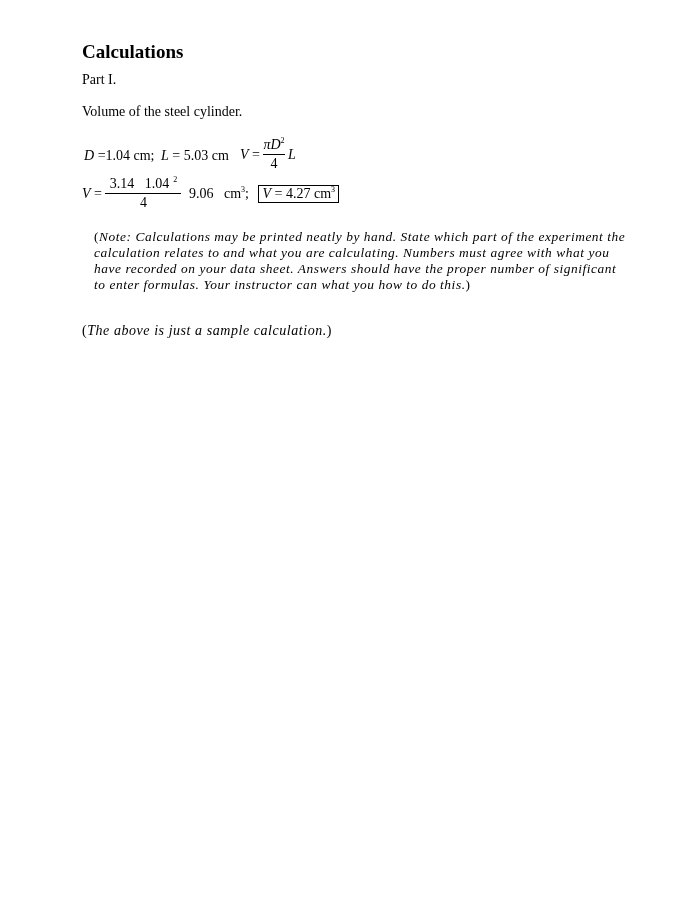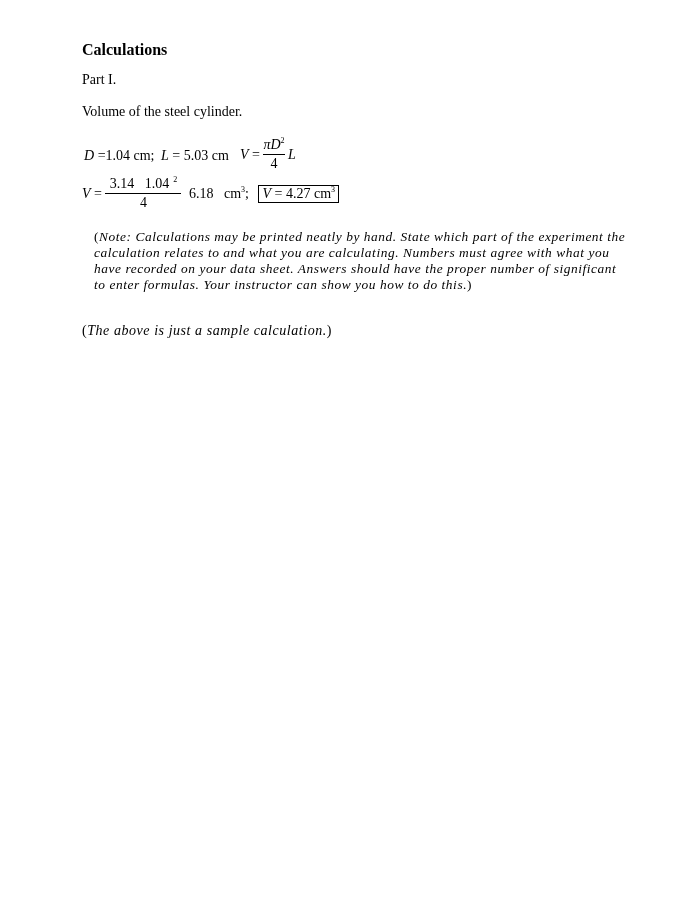--- a/index.html
+++ b/index.html
@@ -11,21 +11,21 @@
       width: 696px;
       height: 900px;
       position: relative;
       font-family: "Liberation Serif", serif;
       color: #000000;
       overflow: hidden;
     }
     .abs { position: absolute; white-space: nowrap; }
     .heading {
       left: 82px; top: 41px;
-      font-size: 16px; font-weight: bold;
+      font-size: 19px; font-weight: bold;
     }
     .para {
       font-size: 14px;
     }
     .it { font-style: italic; }
     .up { font-style: normal; }
     .eq { font-size: 14px; }
     .frac {
       display: inline-block;
       position: relative;
@@ -79,31 +79,31 @@
   </div>
 
   <div class="abs eq" style="left:82px; top:176px;">
     <span class="it" style="vertical-align:middle;">V</span>
     <span style="vertical-align:middle;">=</span>
     <span class="frac" style="width:76px;">
       <span class="num" style="white-space:pre;"><span>3.14   1.04</span><sup style="margin-left:4px;">2</sup></span>
       <span class="bar"></span>
       <span class="den">4</span>
     </span>
-    <span style="vertical-align:middle; white-space:pre; margin-left:4px;"><span>6.18   cm</span><sup>3</sup><span>;</span></span>
+    <span style="vertical-align:middle; white-space:pre; margin-left:4px;"><span>9.06   cm</span><sup>3</sup><span>;</span></span>
     <span class="boxed" style="vertical-align:middle; margin-left:6px;">
       <span class="it">V</span>
       <span>= 4.27 cm</span><sup>3</sup>
     </span>
   </div>
 
   <div class="abs note">
     <span class="line"><span class="up">(</span><span class="it">Note: Calculations may be printed neatly by hand. State which part of the experiment the</span></span>
     <span class="line it">calculation relates to and what you are calculating. Numbers must agree with what you</span>
     <span class="line it">have recorded on your data sheet. Answers should have the proper number of significant</span>
-    <span class="line"><span class="it">to enter formulas. Your instructor can show you how to do this.</span><span class="up">)</span></span>
+    <span class="line"><span class="it">to enter formulas. Your instructor can what you how to do this.</span><span class="up">)</span></span>
   </div>
 
   <div class="abs" style="left:82px; top:323px; font-size:14px; letter-spacing:0.55px;text-align:center;">
     <span class="up">(</span><span class="it">The above is just a sample calculation.</span><span class="up">)</span>
   </div>
 
 </div>
 
 </body></html>

